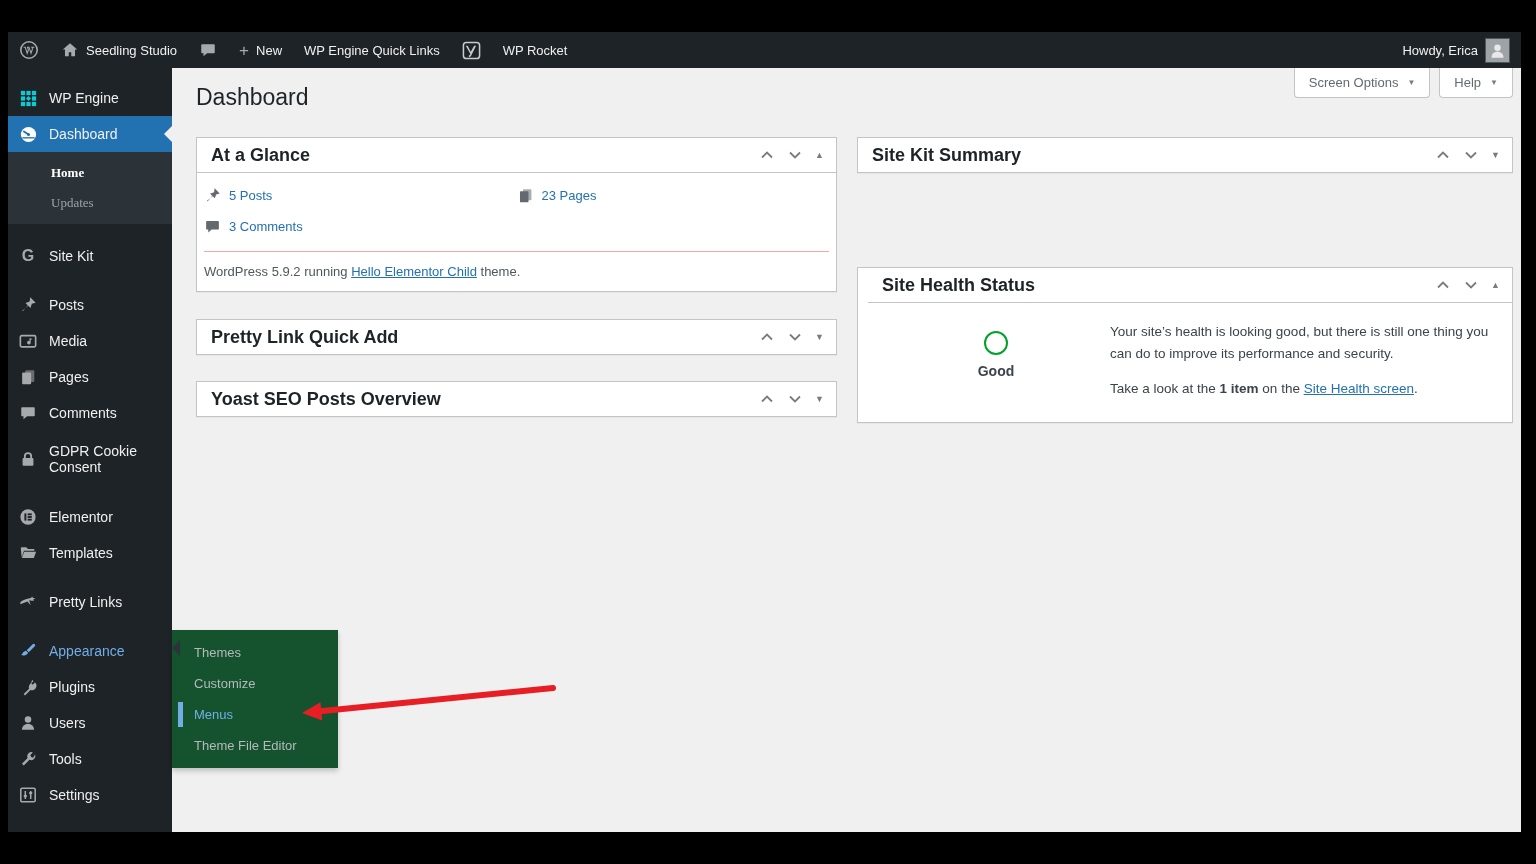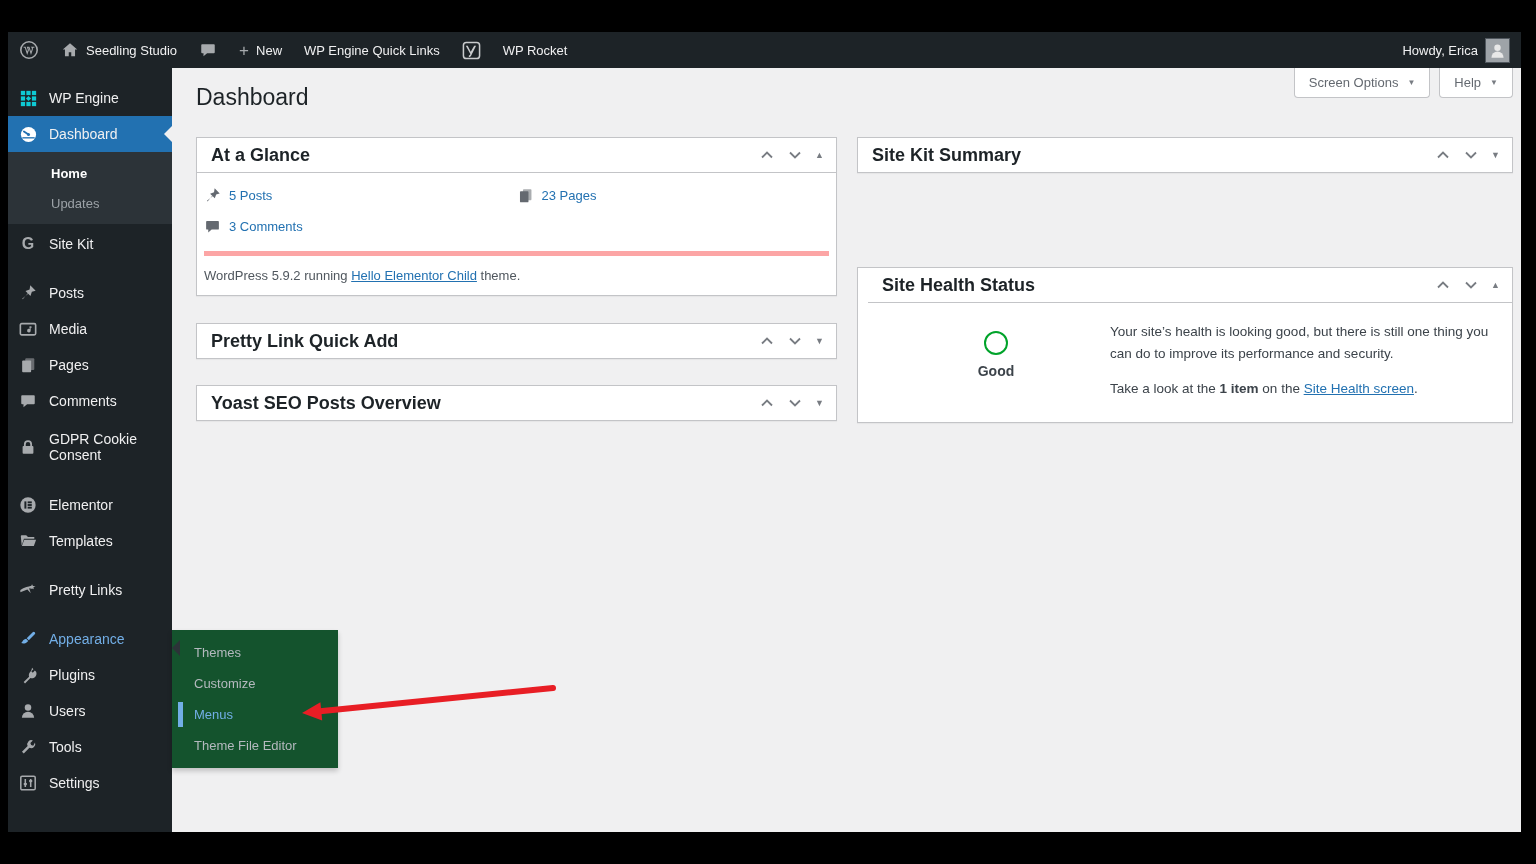--- a/index.html
+++ b/index.html
@@ -23,21 +23,21 @@
   .menu-item { height:36px; display:flex; align-items:center; gap:11px; padding:0 0 0 10px; cursor:pointer; color:#f0f0f1; }
   .menu-item .icn { width:20px; height:20px; flex:0 0 20px; color:#a7aaad; display:flex; align-items:center; justify-content:center; }
   .menu-item .lbl { line-height:1.15; }
   .menu-item.tall { height:56px; }
   .menu-item.active { background:#2271b1; position:relative; }
   .menu-item.active .icn { color:#fff; }
   .menu-item.active::after { content:""; position:absolute; right:0; top:50%; margin-top:-8px; border:8px solid transparent; border-right-color:#f0f0f1; }
   .menu-item.hovered { color:#72aee6; }
   .menu-item.hovered .icn { color:#72aee6; }
   .wpengine-icn { color:#0ecad4 !important; }
-  .submenu { background:#2c3338; padding:6px 0; margin-bottom:2px; }
+  .submenu { background:#2c3338; padding:6px 0; margin-bottom:14px;font-family:Liberation Serif, serif; }
   .submenu-item { height:30px; display:flex; align-items:center; padding-left:43px; font-size:13px; color:#9ca2a7; cursor:pointer; }
   .submenu-item.current { color:#fff; font-weight:bold; }
   .spacer13 { height:13px; } .spacer12 { height:12px; }
 
   
   .flyout { position:absolute; left:164px; top:562px; width:166px; background:#14532d; padding:7px 0; z-index:40; box-shadow:0 3px 5px rgba(0,0,0,.2); }
   .flyout::before { content:""; position:absolute; left:-8px; top:10px; border:8px solid transparent; border-right-color:#2c3338; }
   .flyout-item { position:relative; height:31px; display:flex; align-items:center; padding-left:22px; font-size:13px; color:#b4b9be; cursor:pointer; }
   .flyout-item.current { color:#72aee6; }
   .flyout-item.current::before { content:""; position:absolute; left:6px; top:3px; bottom:3px; width:5px; background:#72aee6; }
@@ -59,21 +59,21 @@
   .handle-btn { background:none; border:none; cursor:pointer; display:flex; align-items:center; color:#787c82; padding:0; }
   .toggle-tri { font-size:9px; color:#787c82; }
   .postbox-body { border-top:1px solid #c3c4c7; }
 
   
   .glance-body { padding:14px 7px 12px; }
   .glance-grid { display:flex; flex-wrap:wrap; }
   .glance-cell { width:50%; display:flex; align-items:center; gap:8px; margin-bottom:14px; }
   .glance-cell .icn { color:#646970; display:flex; }
   .glance-link { color:#2271b1; font-size:13px; text-decoration:none; cursor:pointer; }
-  .version-line { border-top:5px solid #fca5a5; padding-top:12px; margin-top:2px; font-size:13px; color:#50575e; }
+  .version-line { border-top:1px solid #fca5a5; padding-top:12px; margin-top:2px; font-size:13px; color:#50575e; }
   .version-line a { color:#2271b1; text-decoration:underline; cursor:pointer; }
 
   .gap-pl { margin-top:27px; } .gap-yo { margin-top:26px; } .gap-sh { margin-top:94px;padding-left:10px; }
 
   
   .health-body { display:flex; padding:18px 14px 22px; }
   .health-left { width:228px; flex:0 0 228px; text-align:center; padding-top:10px; }
   .health-ring { width:24px; height:24px; border:2.5px solid #00a32a; border-radius:50%; margin:0 auto; }
   .health-good { font-size:14px; font-weight:700; color:#3c434a; margin-top:8px; }
   .health-right { flex:1; font-size:13.5px; color:#3c434a; line-height:1.6; padding-right:6px; }

